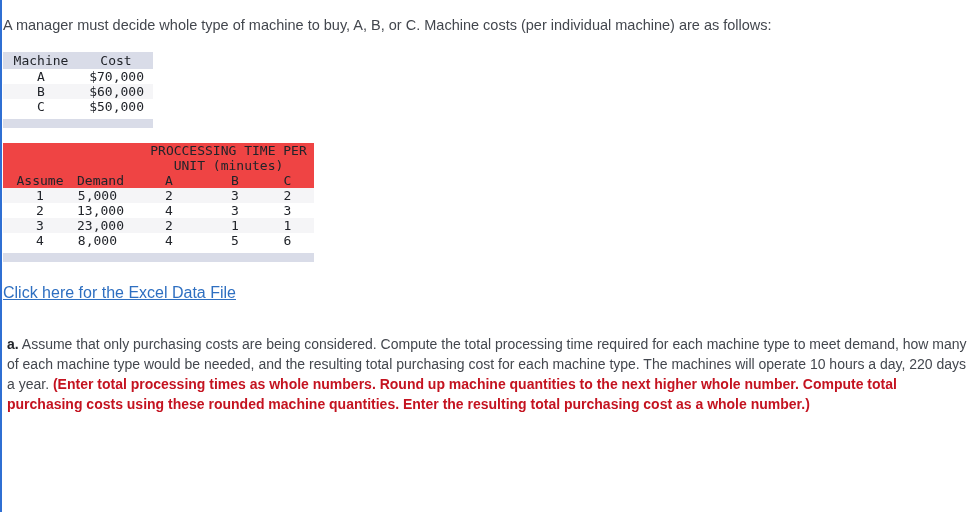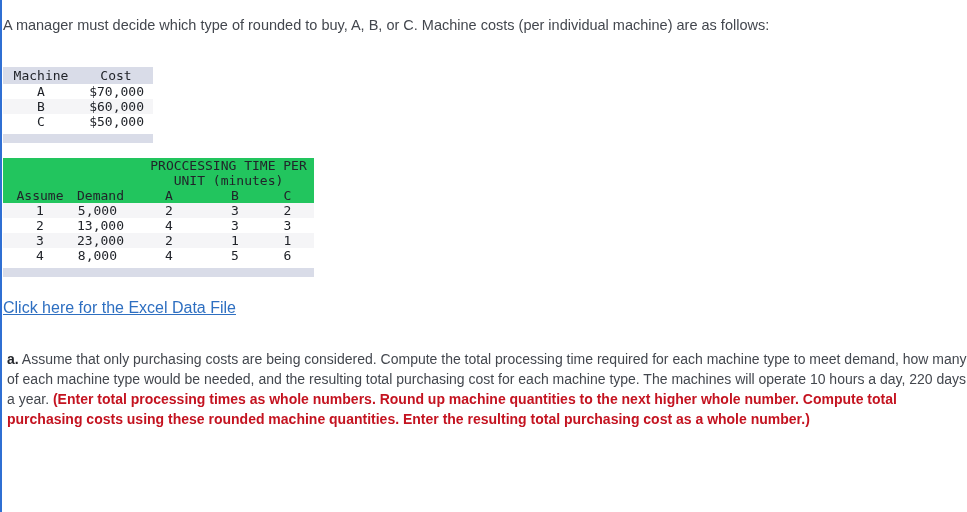--- a/index.html
+++ b/index.html
@@ -28,28 +28,28 @@
   
   table {
     border-collapse: collapse;
     table-layout: fixed;
     font-family: "DejaVu Sans Mono", "Liberation Mono", monospace;
     font-size: 13px;
     color: #21242a;
   }
   td { padding: 0; line-height: 15px; height: 15px; white-space: nowrap; overflow: hidden; }
 
-  .cost-table { margin-top: 32px; width: 150px; }
+  .cost-table { margin-top: 17px; width: 150px; }
   .cost-table .hdr td { background: #d9dce8; height: 17px; line-height: 17px; }
   .cost-table td.machine { text-align: center; }
   .cost-table td.cost    { text-align: right; padding-right: 9px; }
   .cost-table td.cost-hdr{ text-align: center; }
 
   .proc-table { margin-top: 15px; width: 311px; }
-  .proc-table .hdr td { background: #22c55e; }
+  .proc-table .hdr td { background: #ef4444; }
   .proc-table td.c  { text-align: center; }
   .proc-table td.r  { text-align: right; padding-right: 12px; }
   .proc-table td.span-hdr { text-align: center; padding-left: 14px; }
 
   .stripe td { background: #f5f5f7; }
 
   .table-footer-bar {
     height: 9px; margin-top: 5px; background: #d9dce8;
   }
   .bar-cost { width: 150px; }
@@ -74,21 +74,21 @@
   .q-label { font-weight: bold; color: #23262b; }
   .q-instructions { font-weight: bold; color: #c41320; }
 </style>
 </head>
 <body>
 
 <div class="accent-bar"></div>
 
 <div class="content">
 
-  <p class="body-text intro">A manager must decide which type of rounded to buy, A, B, or C. Machine costs (per individual machine) are as follows:</p>
+  <p class="body-text intro">A manager must decide whole type of machine to buy, A, B, or C. Machine costs (per individual machine) are as follows:</p>
 
   <table class="cost-table">
     <colgroup>
         <col style="width:76px">
         <col style="width:74px">
       </colgroup>
     <tbody>
       <tr class="hdr">
         <td class="machine">Machine</td>
         <td class="cost-hdr">Cost</td>

